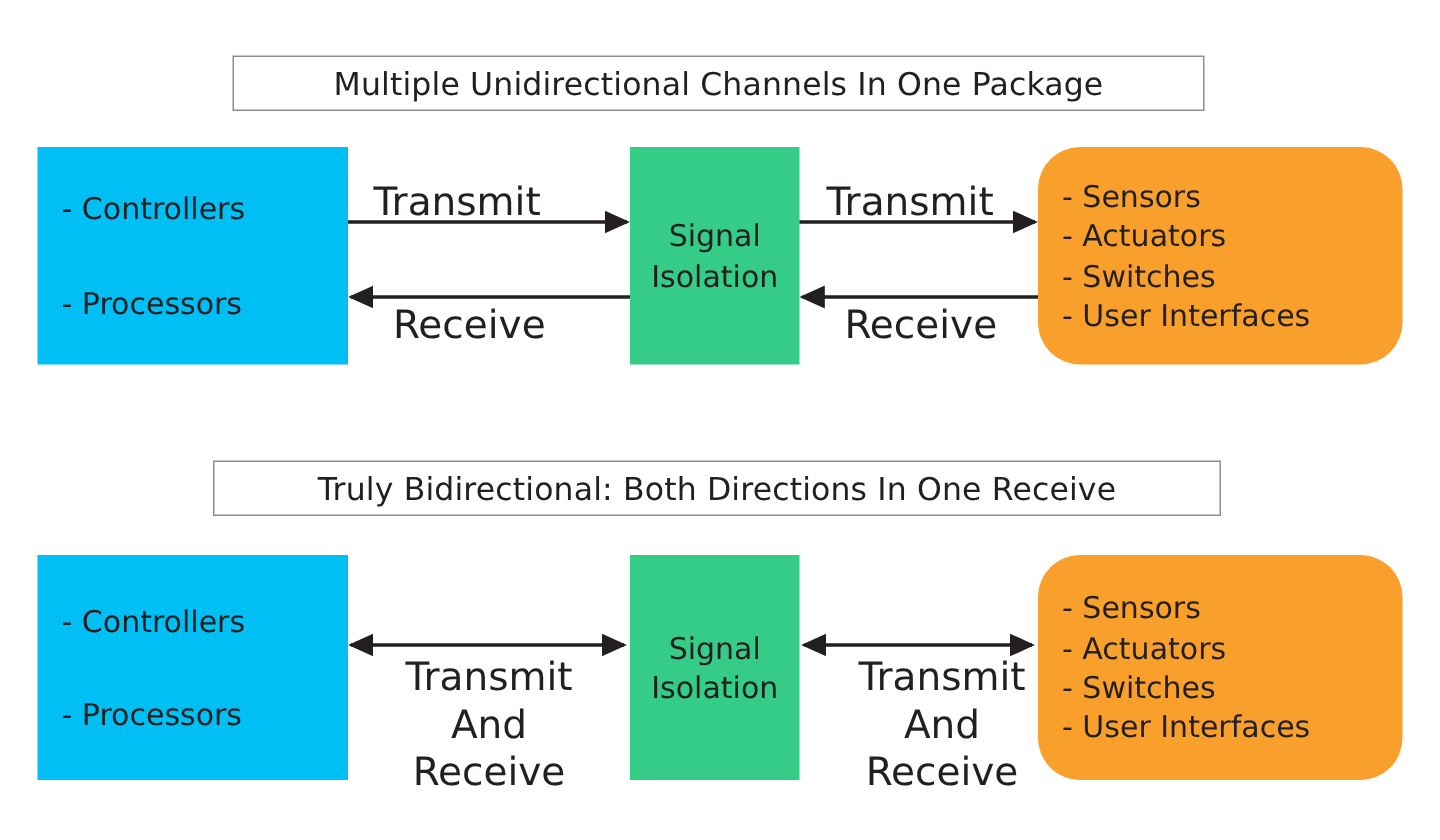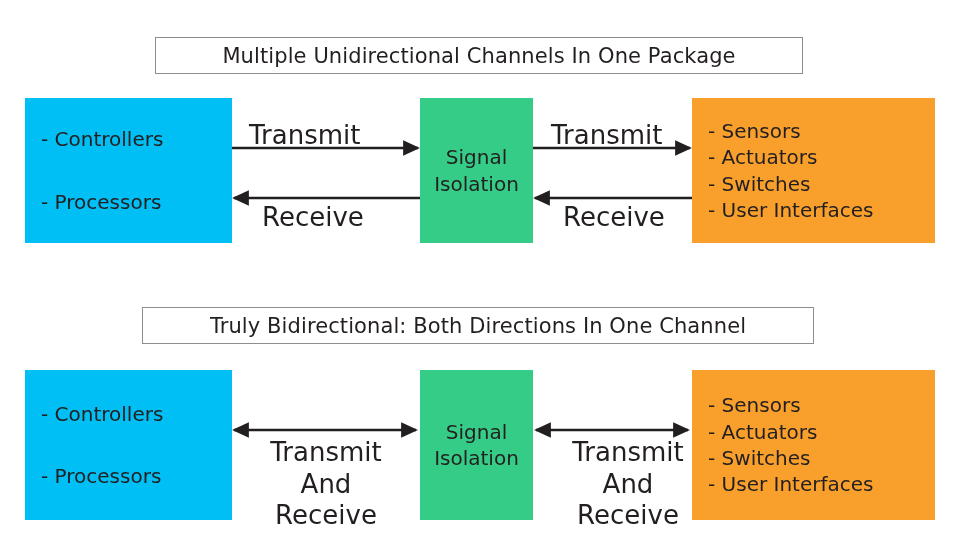--- a/index.html
+++ b/index.html
@@ -47,21 +47,21 @@
     color: #231f20;
     font-size: 20px;
     line-height: 1.32;
   }
   .block.left-align { align-items: flex-start; padding-left: 16px; }
   .block.center-align { align-items: center; text-align: left; }
   .block .line { white-space: nowrap; }
 
   .blue   { background: #00bff5; gap: 36px; }
   .green  { background: #35cc87; }
-  .orange { background: #f9a02c; }
+  .orange { background: #f9a02c; border-radius: 28px; }
 
   #block-controllers-top { left: 25px;  top: 98px;  width: 207px; height: 145px; }
   #block-isolation-top   { left: 420px; top: 98px;  width: 113px; height: 145px; }
   #block-endpoints-top   { left: 692px; top: 98px;  width: 243px; height: 145px; }
 
   #block-controllers-bottom { left: 25px;  top: 370px; width: 207px; height: 150px; }
   #block-isolation-bottom   { left: 420px; top: 370px; width: 113px; height: 150px; }
   #block-endpoints-bottom   { left: 692px; top: 370px; width: 243px; height: 150px; }
 
   
@@ -115,21 +115,21 @@
     <span class="line">- Switches</span>
     <span class="line">- User Interfaces</span>
   </div>
 
   <div class="arrow-label" id="label-transmit-left">Transmit</div>
   <div class="arrow-label" id="label-receive-left">Receive</div>
   <div class="arrow-label" id="label-transmit-right">Transmit</div>
   <div class="arrow-label" id="label-receive-right">Receive</div>
 
   <div class="title-box" id="title-box-2">
-    <span>Truly Bidirectional: Both Directions In One Channel</span>
+    <span>Truly Bidirectional: Both Directions In One Receive</span>
   </div>
 
   <div class="block blue left-align" id="block-controllers-bottom">
     <span class="line">- Controllers</span>
     <span class="line">- Processors</span>
   </div>
 
   <div class="block green center-align" id="block-isolation-bottom">
     <span class="line">Signal</span>
     <span class="line">Isolation</span>

